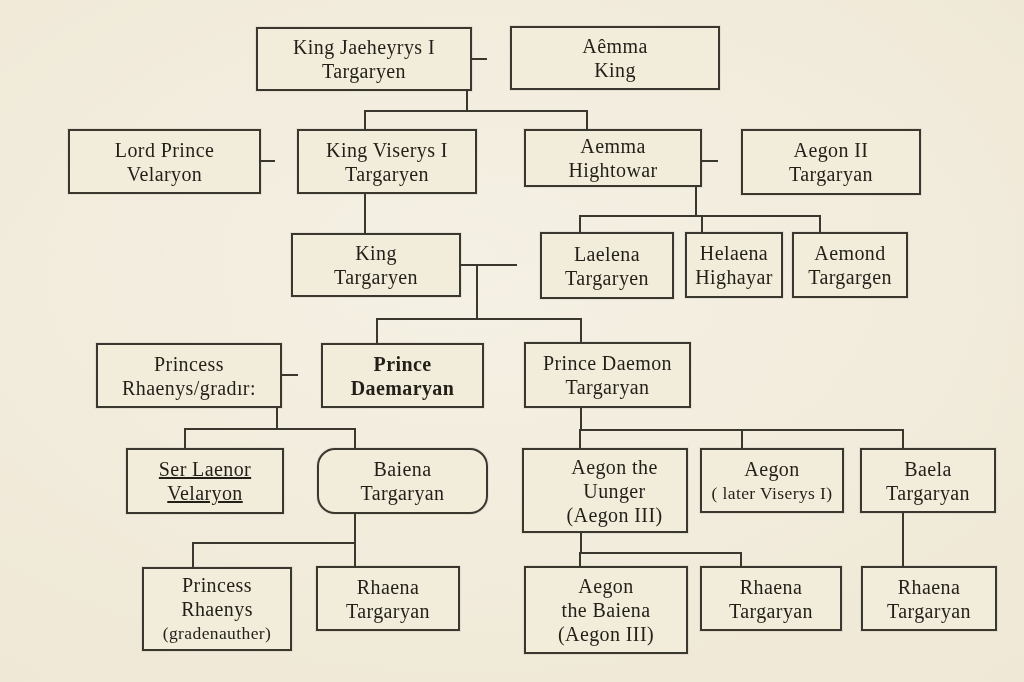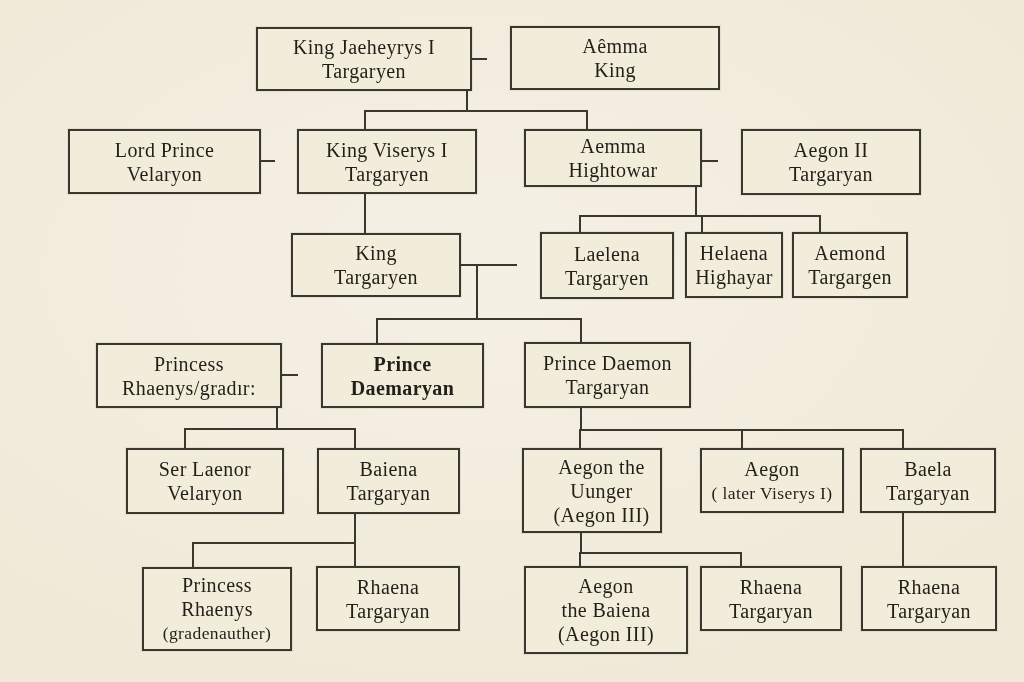--- a/index.html
+++ b/index.html
@@ -124,29 +124,29 @@
   </div>
   <div class="node" style="left:297px;top:343px;width:163px;height:65px;font-weight:bold;">
     <span class="ln">Prince</span>
     <span class="ln">Daemaryan</span>
   </div>
   <div class="node" style="left:500px;top:342px;width:167px;height:66px;">
     <span class="ln">Prince Daemon</span>
     <span class="ln">Targaryan</span>
   </div>
 
-  <div class="node" style="left:102px;top:448px;width:158px;height:66px;">
+  <div class="node" style="left:102px;top:448px;width:158px;height:66px;text-decoration:underline;">
     <span class="ln">Ser Laenor</span>
     <span class="ln">Velaryon</span>
   </div>
-  <div class="node" style="left:293px;top:448px;width:143px;height:66px;">
+  <div class="node" style="left:293px;top:448px;width:171px;height:66px;border-radius:18px;">
     <span class="ln">Baiena</span>
     <span class="ln">Targaryan</span>
   </div>
-  <div class="node" style="left:498px;top:448px;width:140px;height:85px;padding-left:19px;">
+  <div class="node" style="left:498px;top:448px;width:166px;height:85px;padding-left:19px;">
     <span class="ln">Aegon the</span>
     <span class="ln">Uunger</span>
     <span class="ln">(Aegon III)</span>
   </div>
   <div class="node" style="left:676px;top:448px;width:144px;height:65px;">
     <span class="ln">Aegon</span>
     <span class="ln it sm">( later Viserys I)</span>
   </div>
   <div class="node" style="left:836px;top:448px;width:136px;height:65px;">
     <span class="ln">Baela</span>

